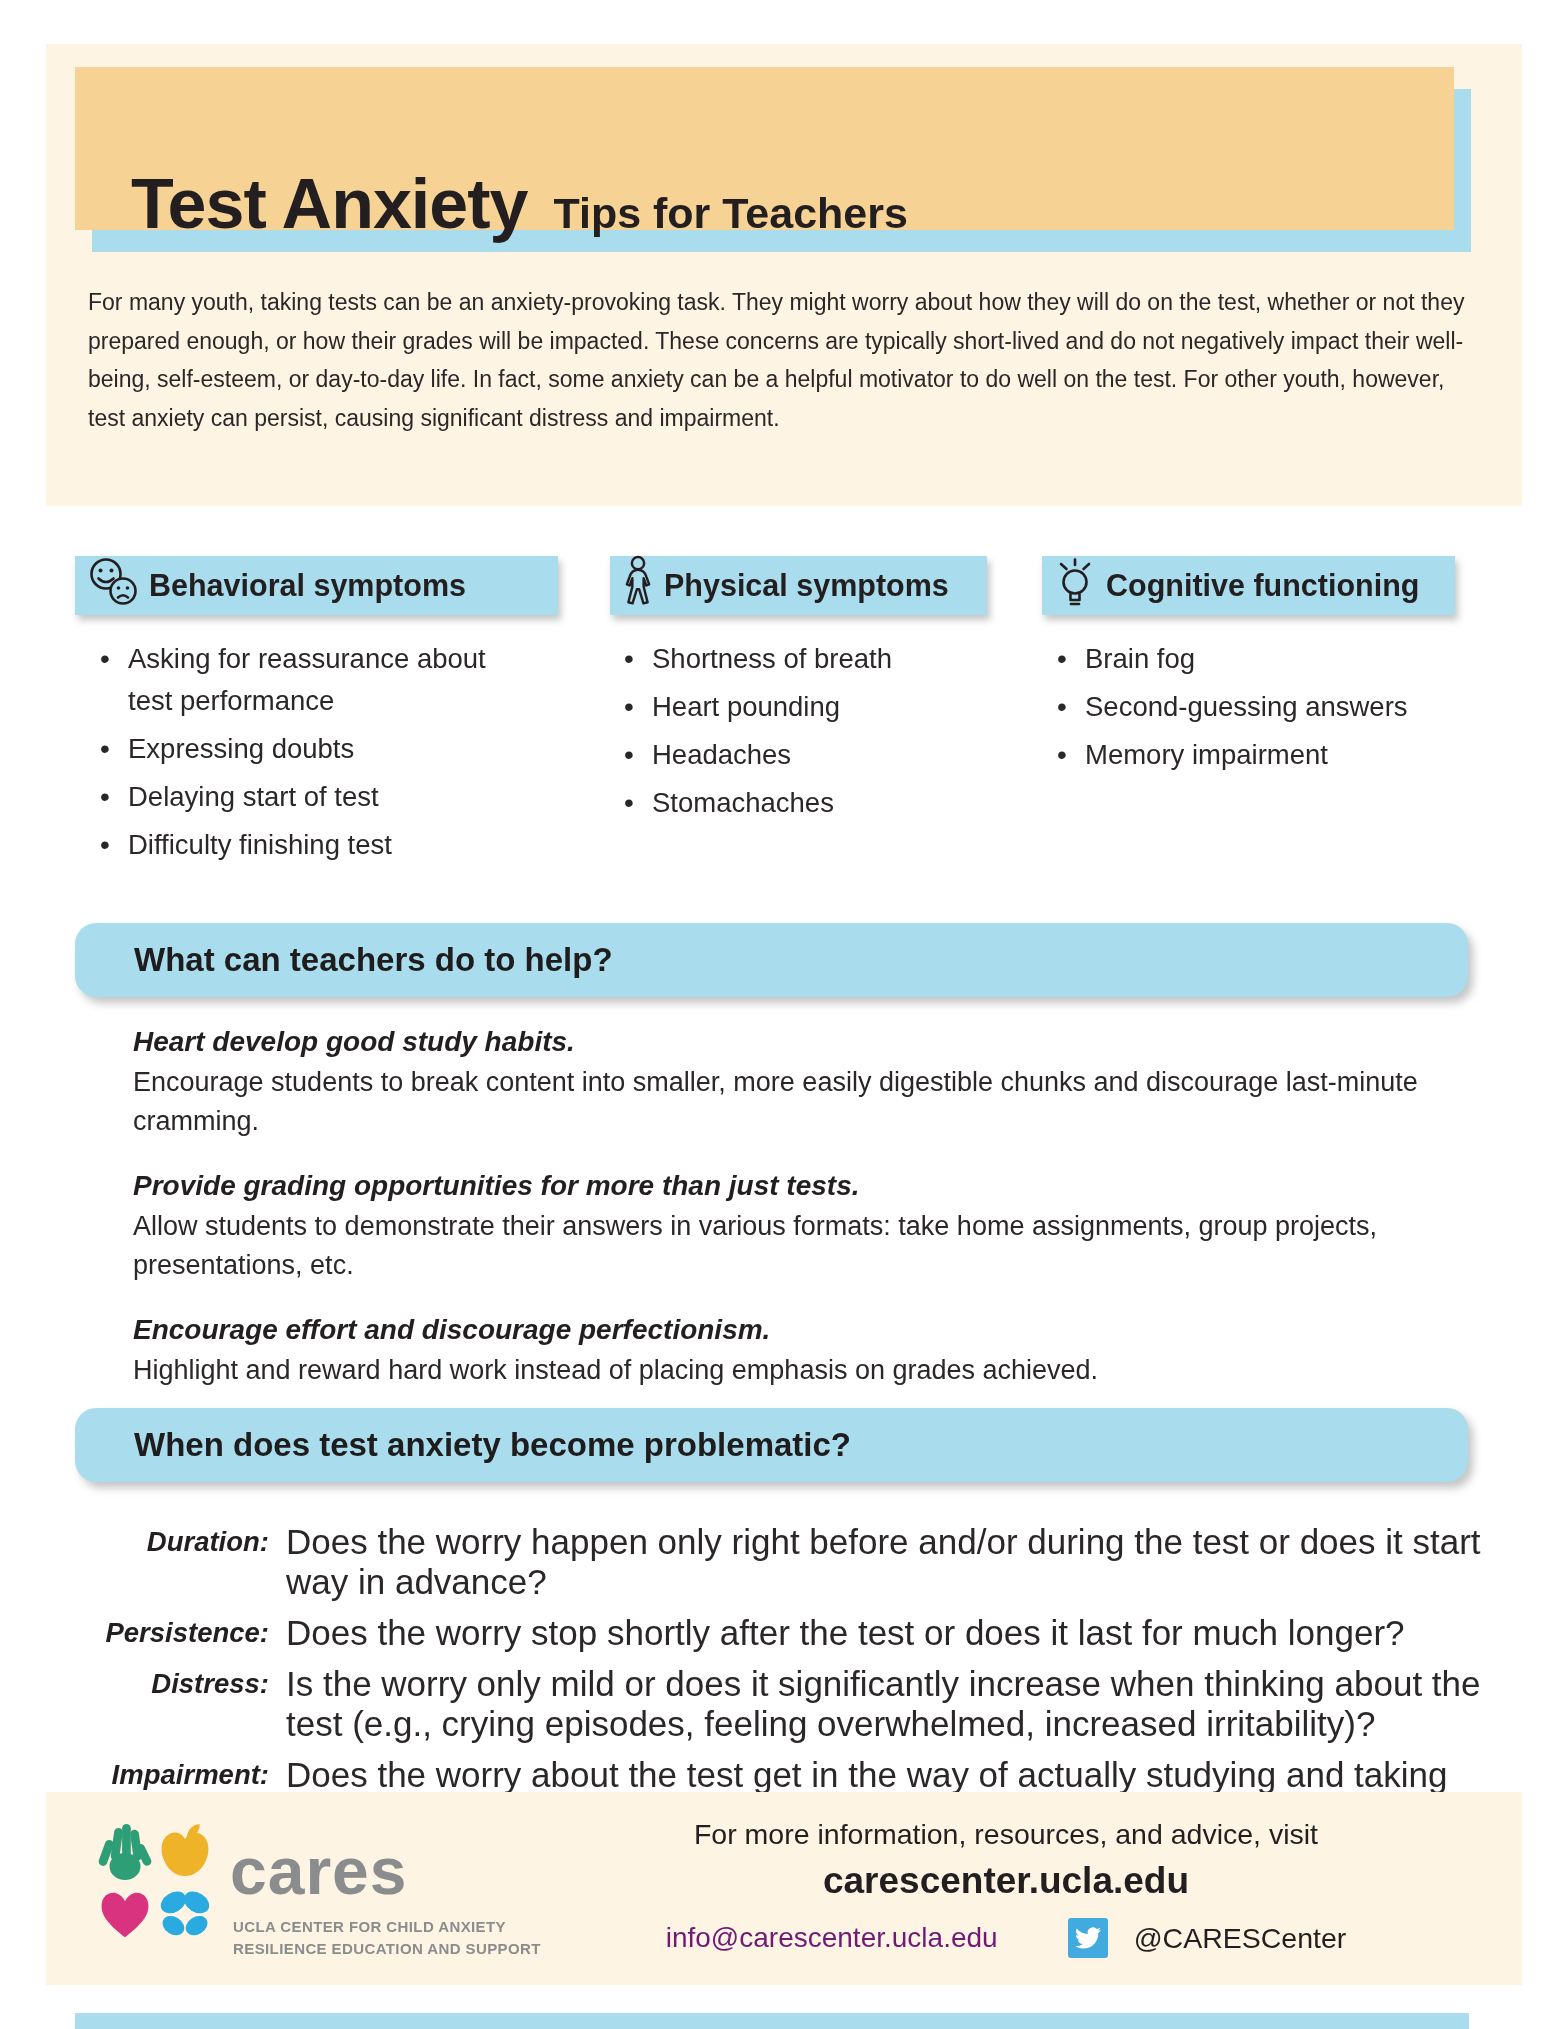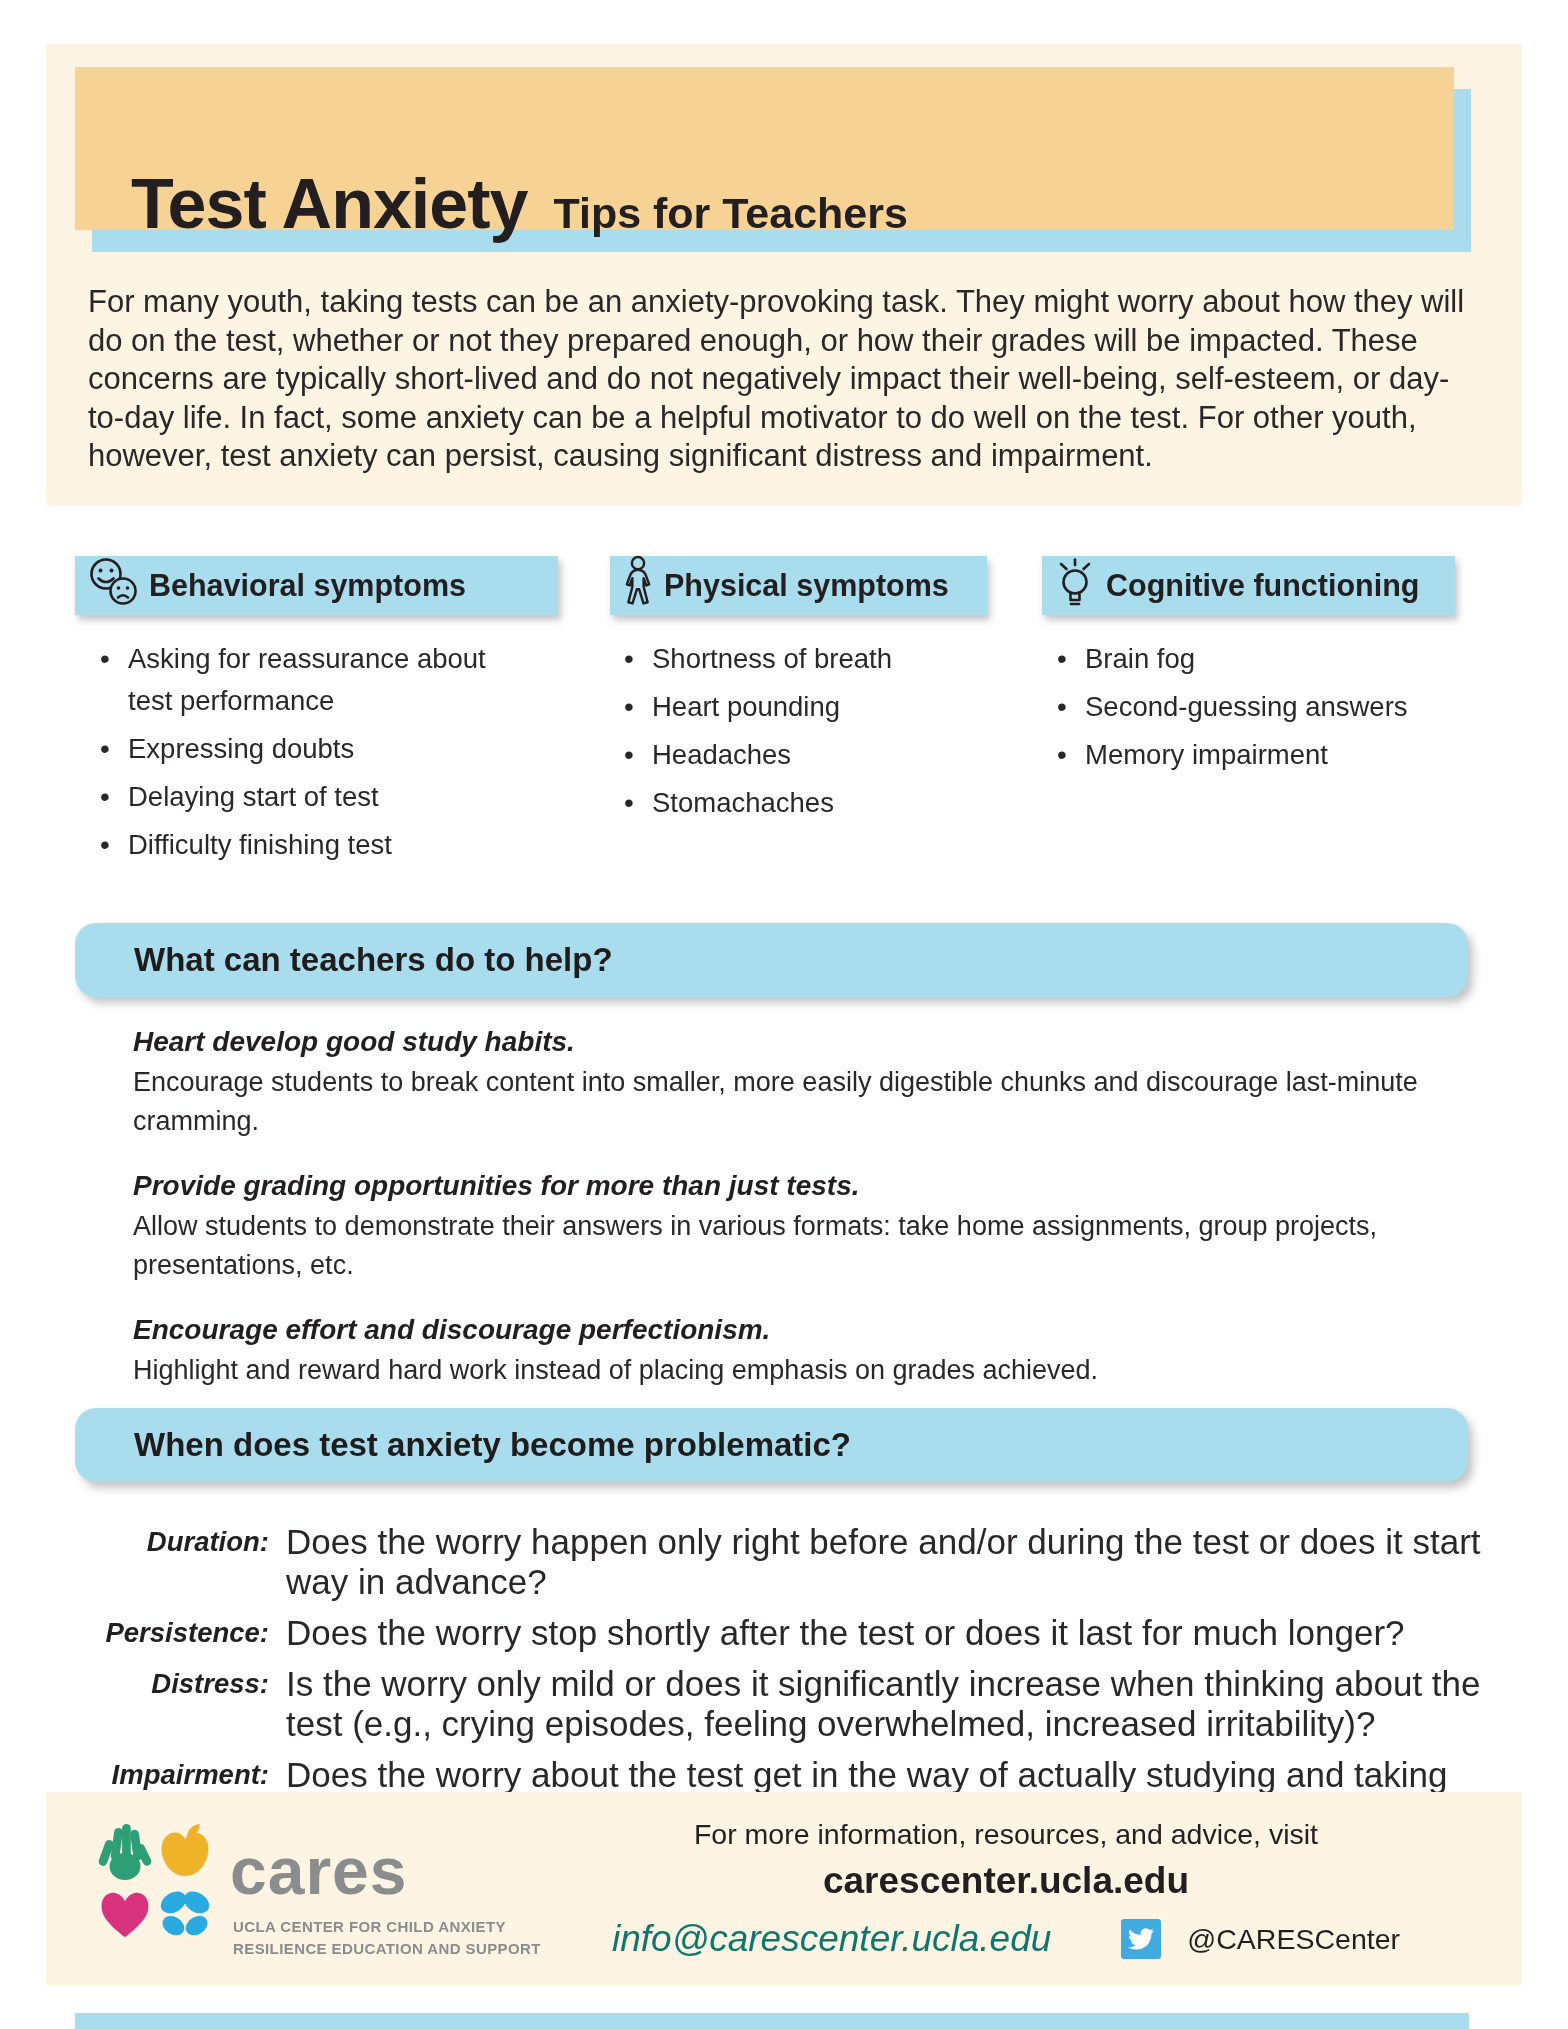--- a/index.html
+++ b/index.html
@@ -11,21 +11,21 @@
   .banner{
     position:absolute;left:75px;top:67px;width:1379px;height:163px;background:#f6d395;
     box-shadow:17px 22px 0 0 #a9dcec;
     display:flex;align-items:baseline;padding-left:56px;box-sizing:border-box;
   }
   .banner-inner{display:flex;align-items:baseline;gap:26px;margin-top:102px;}
   .title-main{font-size:70px;font-weight:900;letter-spacing:-1px;color:#231f20;line-height:1;}
   .title-sub{font-size:43px;font-weight:800;color:#231f20;line-height:1;}
   .intro{
     position:absolute;left:88px;top:283px;width:1396px;
-    font-size:31px;line-height:38.5px;color:#2b2728;
+    font-size:23px;line-height:38.5px;color:#2b2728;
   }
   .chip{
     position:absolute;height:59px;background:#a9dcec;
     box-shadow:3px 5px 7px rgba(110,110,110,.4);
     display:flex;align-items:center;gap:10px;
     padding-left:12px;box-sizing:border-box;
     font-size:30.5px;font-weight:800;color:#231f20;
   }
   .chip-1{left:75px;top:556px;width:483px;}
   .chip-2{left:610px;top:556px;width:377px;}
@@ -56,21 +56,21 @@
   .desc{font-size:35px;line-height:40px;color:#2b2728;}
   .footer{position:absolute;left:46px;top:1792px;width:1476px;height:193px;background:#fdf4e3;}
   .shapes{position:absolute;left:50px;top:26px;width:120px;height:130px;display:grid;grid-template-columns:58px 58px;grid-template-rows:64px 62px;gap:2px;}
   .shapes svg{display:block;}
   .logo-text{position:absolute;left:184px;top:46px;font-size:66px;font-weight:800;letter-spacing:1px;color:#8a8c8e;line-height:1;}
   .logo-sub{position:absolute;left:187px;top:124px;font-size:15px;font-weight:800;letter-spacing:.4px;color:#8a8c8e;line-height:22px;}
   .footer-right{position:absolute;left:470px;top:26px;width:980px;text-align:center;}
   .footer-line1{font-size:28.5px;color:#231f20;margin-bottom:9px;}
   .footer-site{font-size:37px;font-weight:800;color:#231f20;margin-bottom:16px;}
   .footer-row{display:flex;align-items:center;justify-content:center;gap:26px;}
-  .footer-email{font-size:37px;color:#0f766e;font-style:italic;}
+  .footer-email{font-size:28px;color:#701a75;}
   .tw-box{width:40px;height:40px;background:#41abe0;border-radius:3px;display:flex;align-items:center;justify-content:center;margin-left:44px;}
   .footer-handle{font-size:28.5px;color:#231f20;}
   .bottom-strip{position:absolute;left:75px;top:2013px;width:1394px;height:16px;background:#a9dcec;}
   .icon-stroke{stroke:#231f20;fill:none;stroke-width:2.6;stroke-linecap:round;stroke-linejoin:round;}
 </style>
 </head>
 <body>
 
 <div class="page">
 

